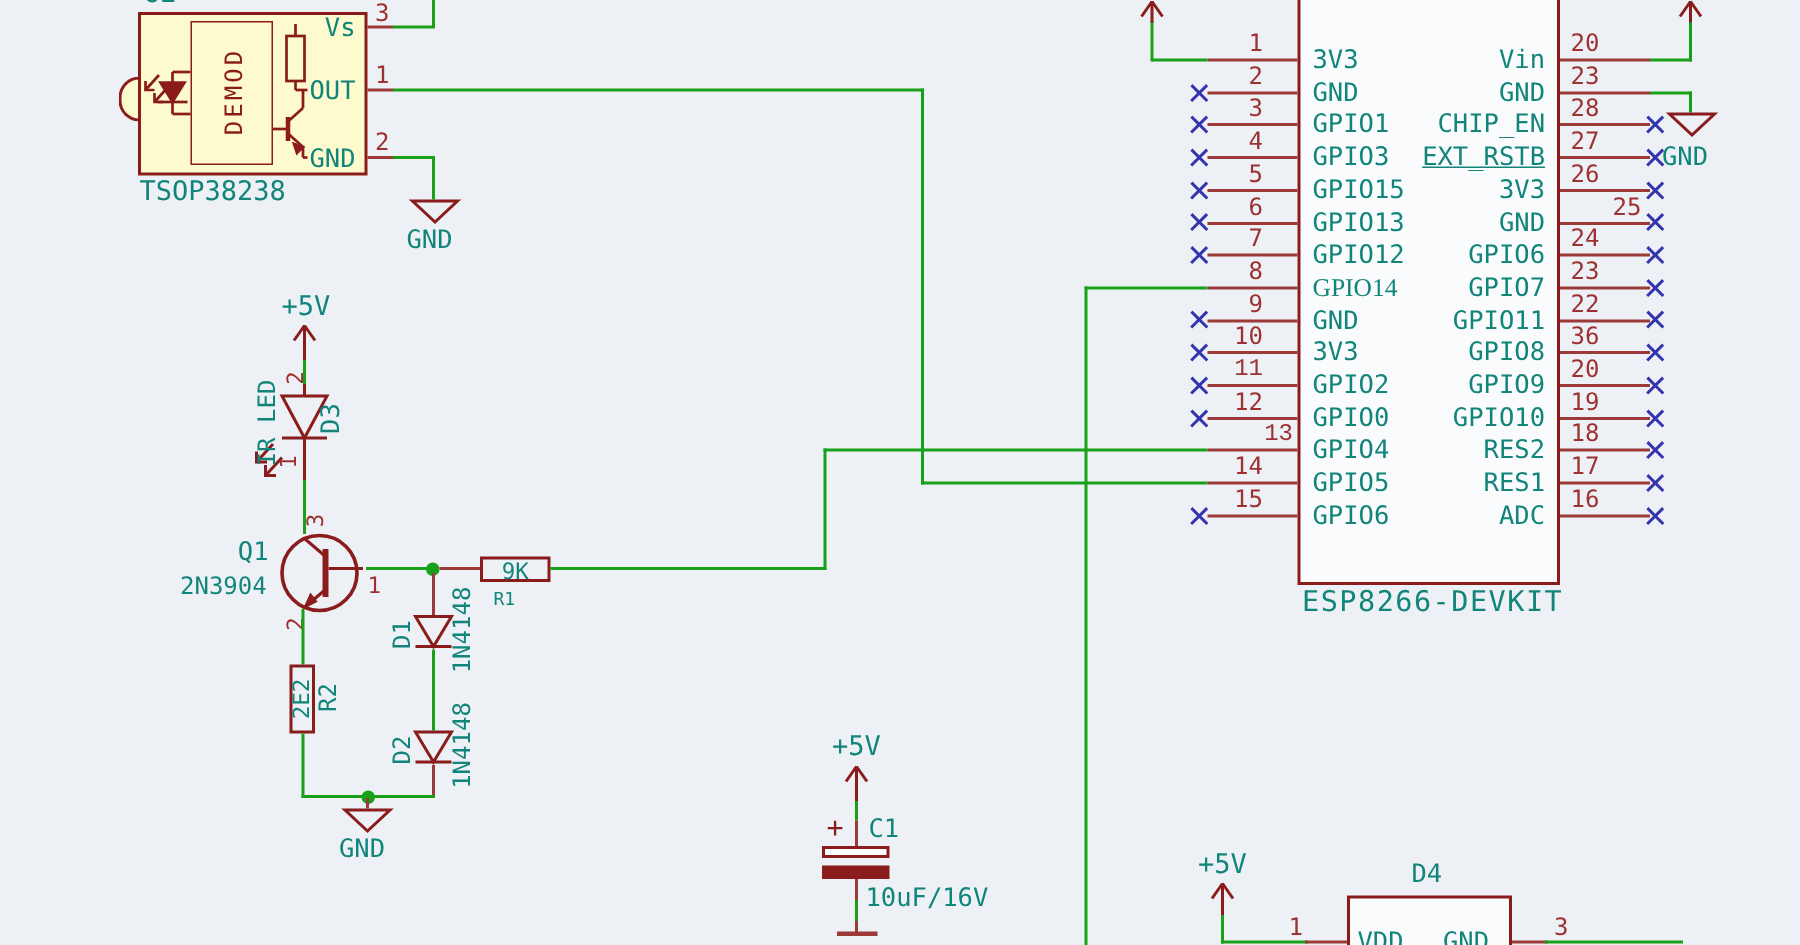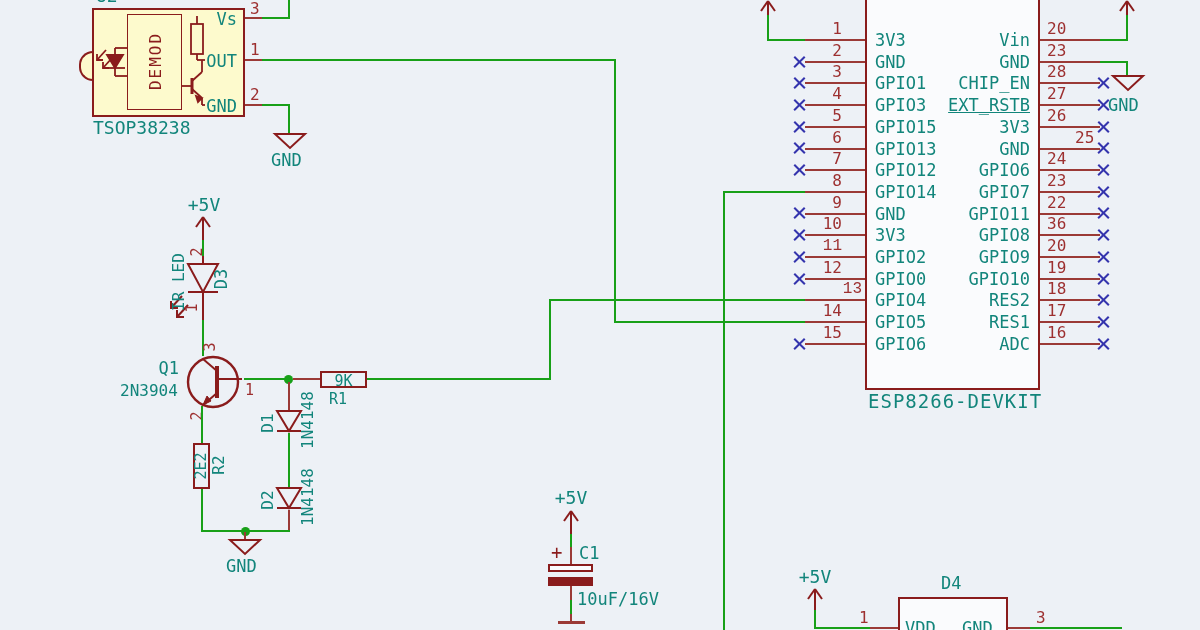--- a/index.html
+++ b/index.html
@@ -128,21 +128,21 @@
     <div class="n r" style="left:201px;top:339px;width:16px;height:16px;font-size:15px;">3</div>
     <div class="n r" style="left:188px;top:408px;width:16px;height:16px;font-size:15px;">2</div>
     <div class="n" style="left:245px;top:381px;font-size:15px;">1</div>
 
     <div class="w" style="left:244px;top:378px;width:48px;height:2px;"></div>
     <div class="j" style="left:284px;top:374.5px;"></div>
     <div class="wm" style="left:293px;top:378px;width:27px;height:2px;"></div>
 
     <div class="box" style="left:320px;top:371px;width:47px;height:17px;"></div>
     <div class="t ctr" style="left:320px;top:372px;width:47px;font-size:15px;">9K</div>
-    <div class="t" style="left:329px;top:390px;font-size:15px;">R1</div>
+    <div class="t" style="left:329px;top:390px;font-size:12px;">R1</div>
     <div class="w" style="left:367px;top:378px;width:184px;height:2px;"></div>
     <div class="w" style="left:549px;top:299px;width:2px;height:81px;"></div>
     <div class="w" style="left:549px;top:299px;width:256px;height:2px;"></div>
 
     <div class="w" style="left:201px;top:406px;width:2px;height:37px;"></div>
     <div class="box" style="left:193px;top:443px;width:17px;height:46px;"></div>
     <div class="t r" style="position:absolute;left:176px;top:457px;width:50px;height:18px;font-size:15px;">2E2</div>
     <div class="t r" style="position:absolute;left:194px;top:456px;width:50px;height:18px;font-size:16px;">R2</div>
     <div class="w" style="left:201px;top:489px;width:2px;height:43px;"></div>
 
@@ -223,21 +223,21 @@
         <div class="wm" style="left: 805px; top: 147.5px; width: 60px; height: 2px;"></div>
         <div class="n ra" style="left: 800px; top: 128.5px; width: 42px;">6</div>
         <div class="t" style="left: 875px; top: 139.5px;">GPIO13</div>
         <div class="x" style="left: 793px; top: 142px;"></div>
         <div class="wm" style="left: 805px; top: 169.2px; width: 60px; height: 2px;"></div>
         <div class="n ra" style="left: 800px; top: 150.2px; width: 42px;">7</div>
         <div class="t" style="left: 875px; top: 161.2px;">GPIO12</div>
         <div class="x" style="left: 793px; top: 163.7px;"></div>
         <div class="wm" style="left: 805px; top: 190.9px; width: 60px; height: 2px;"></div>
         <div class="n ra" style="left: 800px; top: 171.9px; width: 42px;">8</div>
-        <div class="t" style="left: 875px; top: 182.9px;">GPIO14</div>
+        <div class="t" style="left: 875px; top: 182.9px; font-family: Liberation Serif, serif;">GPIO14</div>
         <div class="wm" style="left: 805px; top: 212.6px; width: 60px; height: 2px;"></div>
         <div class="n ra" style="left: 800px; top: 193.6px; width: 42px;">9</div>
         <div class="t" style="left: 875px; top: 204.6px;">GND</div>
         <div class="x" style="left: 793px; top: 207.1px;"></div>
         <div class="wm" style="left: 805px; top: 234.3px; width: 60px; height: 2px;"></div>
         <div class="n ra" style="left: 800px; top: 215.3px; width: 42px;">10</div>
         <div class="t" style="left: 875px; top: 226.3px;">3V3</div>
         <div class="x" style="left: 793px; top: 228.8px;"></div>
         <div class="wm" style="left: 805px; top: 256px; width: 60px; height: 2px;"></div>
         <div class="n ra" style="left: 800px; top: 237px; width: 42px; font-family: Liberation Mono, monospace;">11</div>

